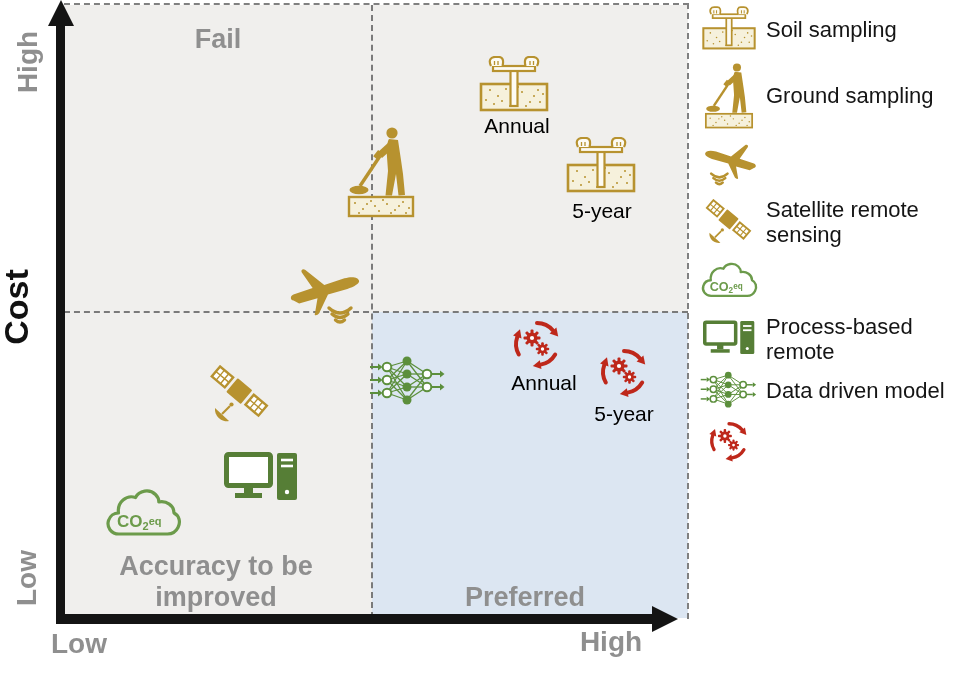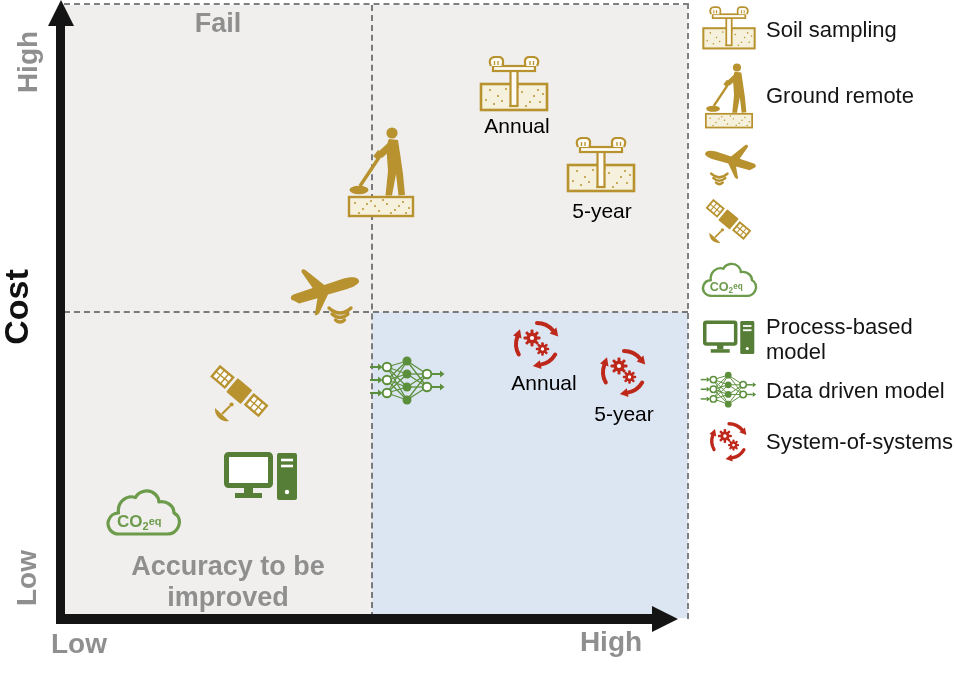--- a/index.html
+++ b/index.html
@@ -59,22 +59,23 @@
   <div class="yaxis-head"></div>
   <div class="xaxis-bar"></div>
   <div class="xaxis-head"></div>
 
   <div class="vlabel axis-end" style="left:28px;top:62px;">High</div>
   <div class="vlabel axis-name" style="left:16px;top:307px;">Cost</div>
   <div class="vlabel axis-end" style="left:27px;top:578px;">Low</div>
   <div class="clabel axis-end" style="left:79px;top:644px;">Low</div>
   <div class="clabel axis-end" style="left:611px;top:642px;">High</div>
 
-  <div class="clabel quad-title" style="left:218px;top:23px;">Fail</div>
-  <div class="clabel quad-title two-line" style="left:228px;top:582px;">Accuracy to be improved</div>
+  <div class="clabel quad-title" style="left:218px;top:39px;">Fail</div>
+  <div class="clabel quad-title two-line" style="left:216px;top:582px;">Accuracy to be improved</div>
+  <div class="clabel quad-title" style="left:525px;top:597px;">Preferred</div>
 
   <div class="icon-box" style="left:478px;top:56px;width:72px;height:58px;">
       <svg viewBox="0 0 72 58" xmlns="http://www.w3.org/2000/svg">
    <rect x="3" y="28" width="66" height="26" fill="#F6F1DC" stroke="#B7922F" stroke-width="2.6"></rect>
         <circle cx="12" cy="34" r="1" fill="#B7922F"></circle>
         <circle cx="20" cy="40" r="1" fill="#B7922F"></circle>
         <circle cx="28" cy="33" r="1" fill="#B7922F"></circle>
         <circle cx="36" cy="45" r="1" fill="#B7922F"></circle>
         <circle cx="44" cy="36" r="1" fill="#B7922F"></circle>
         <circle cx="52" cy="46" r="1" fill="#B7922F"></circle>
@@ -353,21 +354,21 @@
    <g fill="#B7922F">
      <circle cx="45" cy="9" r="5.6"></circle>
      <path d="M42,15 L51,16 L54,36 L56,50 L58,71 L51.5,71.5 L49,50 L45,71.5 L38.5,71.5 L41,47 L40,33 C39.5,26 40,18 42,15 Z"></path>
      <path d="M42,18 L30,29 L35,34 L44,26 Z"></path>
      <rect x="28" y="27" width="6" height="8" transform="rotate(38 31 31)"></rect>
    </g>
    <line x1="33" y1="32" x2="13" y2="62" stroke="#B7922F" stroke-width="3.4"></line>
    <ellipse cx="12" cy="66" rx="9.5" ry="4.2" fill="#B7922F"></ellipse>
  </svg>
       </div>
-    <div class="lg-text">Ground remote</div>
+    <div class="lg-text">Ground sampling</div>
   </div>
   <div class="lg-row" style="top:138px;height:52px;">
     <div class="lg-icon mirror" style="width:58px;flex-basis:58px;">
         <svg viewBox="0 0 78 64" xmlns="http://www.w3.org/2000/svg" width="58" height="48">
    <g fill="#B7922F" transform="rotate(-10 36 26)">
      <path d="M4,32 C1,31 1,27 5,26 L25,23 L17,6 C16,3 19,2 21,4 L37,22 L58,19 C67,18 72,21 72,24 C72,27 66,29 59,30 L39,32 L27,49 C25,51 21,51 23,48 L28,34 L9,36 Z"></path>
    </g>
    <g stroke="#B7922F" stroke-width="3.4" fill="none" stroke-linecap="round">
      <path d="M41,45 Q52,55 63,45"></path>
      <path d="M44,51 Q52,58 60,51"></path>
@@ -384,20 +385,21 @@
      <path d="M7.7,20 v13 M13.3,20 v13 M2,26.5 h17" stroke="#B7922F" stroke-width="1.4"></path>
      <rect x="23" y="17.5" width="19" height="18" rx="1" fill="#B7922F"></rect>
      <rect x="46" y="20" width="17" height="13" fill="#ffffff" stroke="#B7922F" stroke-width="2.4"></rect>
      <path d="M51.7,20 v13 M57.3,20 v13 M46,26.5 h17" stroke="#B7922F" stroke-width="1.4"></path>
    </g>
    <path d="M8,43 A12,12 0 0 0 22,56 L8,43 Z" fill="#B7922F"></path>
    <line x1="15" y1="49" x2="23" y2="41" stroke="#B7922F" stroke-width="2.2"></line>
    <circle cx="24.5" cy="39.5" r="2.1" fill="#B7922F"></circle>
  </svg>
       </div>
+    <div class="lg-text">Satellite remote sensing</div>
   </div>
   <div class="lg-row" style="top:256px;height:50px;">
     <div class="lg-icon" style="width:58px;flex-basis:58px;">
         <svg viewBox="0 0 78 56" xmlns="http://www.w3.org/2000/svg" width="58" height="42">
    <path d="M15,48 C7,48 2.5,41 4.5,34.5 C6,30 10,27 14.5,27 C13,16 22.5,8.5 31.5,11.5 C35,4.5 45.5,2.5 51.5,8.5 C54,11 55,13.5 54.8,16 C62.5,14.5 70,19.5 70,27 C75,29.5 77,35.5 74,41.5 C72,45.5 68,48 63.5,48 Z" fill="none" stroke="#6C9B4B" stroke-width="3.2" stroke-linejoin="round"></path>
    <text x="13" y="41" font-size="17" font-weight="bold" fill="#6C9B4B" font-family="Liberation Sans, sans-serif"><tspan>CO</tspan><tspan font-size="11" dy="3">2</tspan><tspan font-size="11" dy="-5">eq</tspan></text>
  </svg>
       </div>
   </div>
   <div class="lg-row" style="top:308px;height:62px;">
@@ -405,21 +407,21 @@
         <svg viewBox="0 0 74 53" xmlns="http://www.w3.org/2000/svg" width="52" height="38">
    <rect x="2.5" y="2.5" width="44" height="31" rx="2" fill="#ffffff" stroke="#567E36" stroke-width="5"></rect>
    <rect x="20" y="33" width="9" height="8" fill="#567E36"></rect>
    <rect x="11" y="41" width="27" height="5" fill="#567E36"></rect>
    <rect x="53" y="1" width="20" height="47" rx="2" fill="#567E36"></rect>
    <line x1="57" y1="8" x2="69" y2="8" stroke="#ffffff" stroke-width="2.6"></line>
    <line x1="57" y1="14" x2="69" y2="14" stroke="#ffffff" stroke-width="2.6"></line>
    <circle cx="63" cy="40" r="2.2" fill="#ffffff"></circle>
  </svg>
       </div>
-    <div class="lg-text">Process-based model</div>
+    <div class="lg-text">Process-based remote</div>
   </div>
   <div class="lg-row" style="top:364px;height:52px;">
     <div class="lg-icon" style="width:58px;flex-basis:58px;">
         <svg viewBox="0 0 78 54" xmlns="http://www.w3.org/2000/svg" width="58" height="42">
    <line x1="18" y1="13" x2="38" y2="7" stroke="#5C8F3C" stroke-width="1.3"></line>
           <line x1="18" y1="13" x2="38" y2="20" stroke="#5C8F3C" stroke-width="1.3"></line>
           <line x1="18" y1="13" x2="38" y2="33" stroke="#5C8F3C" stroke-width="1.3"></line>
           <line x1="18" y1="13" x2="38" y2="46" stroke="#5C8F3C" stroke-width="1.3"></line>
           <line x1="18" y1="26" x2="38" y2="7" stroke="#5C8F3C" stroke-width="1.3"></line>
           <line x1="18" y1="26" x2="38" y2="20" stroke="#5C8F3C" stroke-width="1.3"></line>
@@ -479,16 +481,15 @@
           <circle cx="23" cy="22" r="5.5" fill="#BE281B"></circle>
           <circle cx="23" cy="22" r="2.1" fill="#ffffff"></circle>
    <rect x="32.2" y="26.25" width="2.6" height="13.5" rx="1" transform="rotate(0 33.5 33)" fill="#BE281B"></rect>
           <rect x="32.2" y="26.25" width="2.6" height="13.5" rx="1" transform="rotate(45 33.5 33)" fill="#BE281B"></rect>
           <rect x="32.2" y="26.25" width="2.6" height="13.5" rx="1" transform="rotate(90 33.5 33)" fill="#BE281B"></rect>
           <rect x="32.2" y="26.25" width="2.6" height="13.5" rx="1" transform="rotate(135 33.5 33)" fill="#BE281B"></rect>
           <circle cx="33.5" cy="33" r="4.4" fill="#BE281B"></circle>
           <circle cx="33.5" cy="33" r="1.7" fill="#ffffff"></circle>
  </svg>
       </div>
-    <div class="lg-text nowrap">System-of-systems</div>
   </div>
 
 </div>
 
 </body></html>

